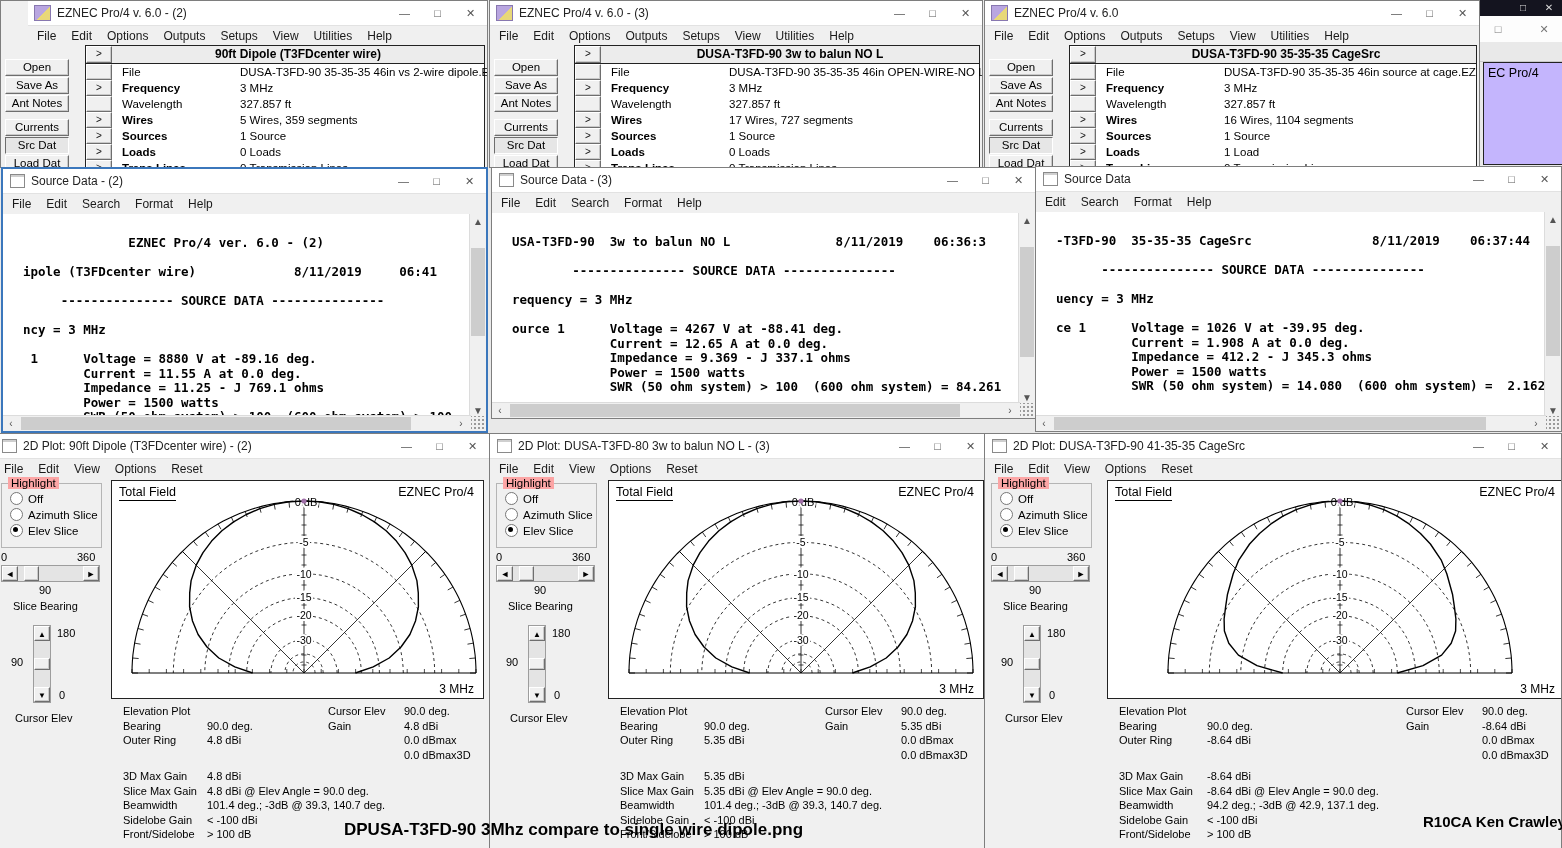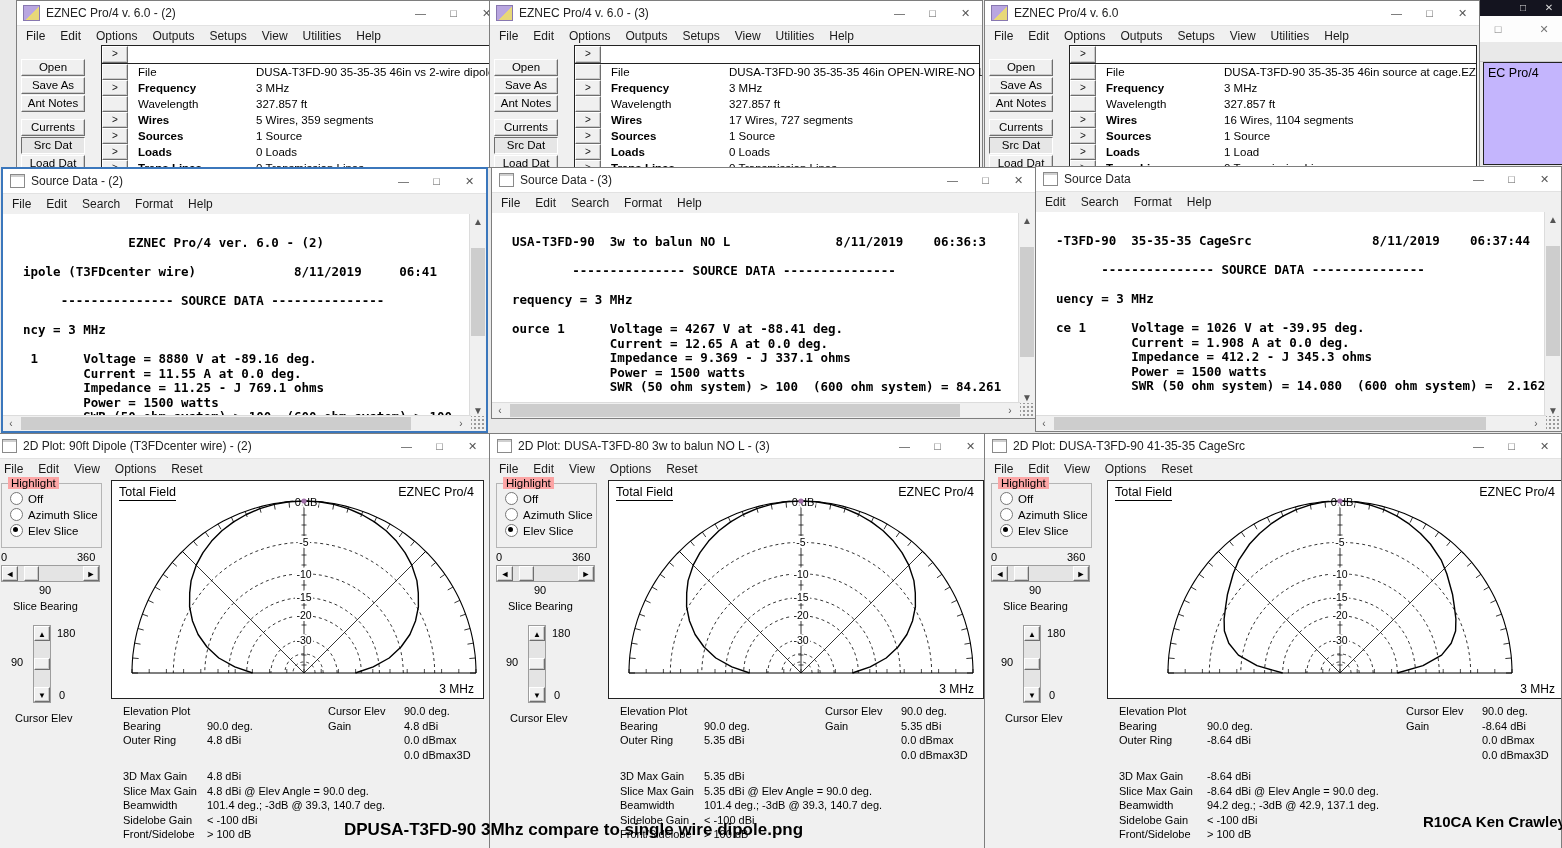--- a/index.html
+++ b/index.html
@@ -69,21 +69,21 @@
   .sliver-bar{position:absolute;left:1480px;top:16px;width:82px;height:26px;background:#fdfdfd;display:flex;justify-content:space-between;align-items:center;padding:0 8px;box-sizing:border-box}
   .sliver-bar .cap{width:20px;color:#777}
   .sliver-strip{position:absolute;left:1480px;top:42px;width:82px;height:19px;background:#e9e9e9;border-bottom:1px solid #c9c9c9}
   .sliver-box{position:absolute;left:1483px;top:62px;width:79px;height:101px;background:#c4b5fd;border:1px solid #222;border-right:none}
   .sliver-box .t{font-size:12.5px;margin:3px 0 0 4px}
 </style>
 </head>
 <body>
 
 <div id="desktop">
-    <div class="win" style="left: 16px; top: 0px; width: 488px; height: 168px;">
+    <div class="win" style="left: 0px; top: 0px; width: 488px; height: 168px; padding-left: 27px;">
       <div class="tb">
         <div class="eznic"></div>
         <span class="title">EZNEC Pro/4  v. 6.0 - (2)</span>
         <div class="caps">
           <span class="cap">—</span>
           <span class="cap">□</span>
           <span class="cap">✕</span>
         </div>
       </div>
       <div class="menu">
@@ -98,20 +98,21 @@
       </div>
       <div class="btn3 sidebtn" style="top: 58px;">Open</div>
       <div class="btn3 sidebtn" style="top: 76px;">Save As</div>
       <div class="btn3 sidebtn" style="top: 94px;">Ant Notes</div>
       <div class="btn3 sidebtn" style="top: 118px;">Currents</div>
       <div class="btn3 sidebtn pressed" style="top: 136px;">Src Dat</div>
       <div class="btn3 sidebtn" style="top: 154px;">Load Dat</div>
       <div class="grid">
         <div class="ghead">
           <div class="btn3 gcell-btn">&gt;</div>
+          <div class="gh-title">90ft Dipole (T3FDcenter wire)</div>
         </div>
         <div class="grow">
           <div class="btn3 gcell-btn" style="height: 16px;"></div>
           <div class="lab">File</div>
           <div class="val">DUSA-T3FD-90 35-35-35 46in vs 2-wire dipole.EZ</div>
         </div>
         <div class="grow">
           <div class="btn3 gcell-btn" style="height: 16px;">&gt;</div>
           <div class="lab b">Frequency</div>
           <div class="val">3 MHz</div>
@@ -165,20 +166,21 @@
       </div>
       <div class="btn3 sidebtn" style="top: 58px;">Open</div>
       <div class="btn3 sidebtn" style="top: 76px;">Save As</div>
       <div class="btn3 sidebtn" style="top: 94px;">Ant Notes</div>
       <div class="btn3 sidebtn" style="top: 118px;">Currents</div>
       <div class="btn3 sidebtn pressed" style="top: 136px;">Src Dat</div>
       <div class="btn3 sidebtn" style="top: 154px;">Load Dat</div>
       <div class="grid">
         <div class="ghead">
           <div class="btn3 gcell-btn">&gt;</div>
+          <div class="gh-title">DUSA-T3FD-90  3w to balun NO L</div>
         </div>
         <div class="grow">
           <div class="btn3 gcell-btn" style="height: 16px;"></div>
           <div class="lab">File</div>
           <div class="val">DUSA-T3FD-90 35-35-35 46in OPEN-WIRE-NO LO</div>
         </div>
         <div class="grow">
           <div class="btn3 gcell-btn" style="height: 16px;">&gt;</div>
           <div class="lab b">Frequency</div>
           <div class="val">3 MHz</div>
@@ -232,20 +234,21 @@
       </div>
       <div class="btn3 sidebtn" style="top: 58px;">Open</div>
       <div class="btn3 sidebtn" style="top: 76px;">Save As</div>
       <div class="btn3 sidebtn" style="top: 94px;">Ant Notes</div>
       <div class="btn3 sidebtn" style="top: 118px;">Currents</div>
       <div class="btn3 sidebtn pressed" style="top: 136px;">Src Dat</div>
       <div class="btn3 sidebtn" style="top: 154px;">Load Dat</div>
       <div class="grid">
         <div class="ghead">
           <div class="btn3 gcell-btn">&gt;</div>
+          <div class="gh-title">DUSA-T3FD-90  35-35-35 CageSrc</div>
         </div>
         <div class="grow">
           <div class="btn3 gcell-btn" style="height: 16px;"></div>
           <div class="lab">File</div>
           <div class="val">DUSA-T3FD-90 35-35-35 46in source at cage.EZ</div>
         </div>
         <div class="grow">
           <div class="btn3 gcell-btn" style="height: 16px;">&gt;</div>
           <div class="lab b">Frequency</div>
           <div class="val">3 MHz</div>

